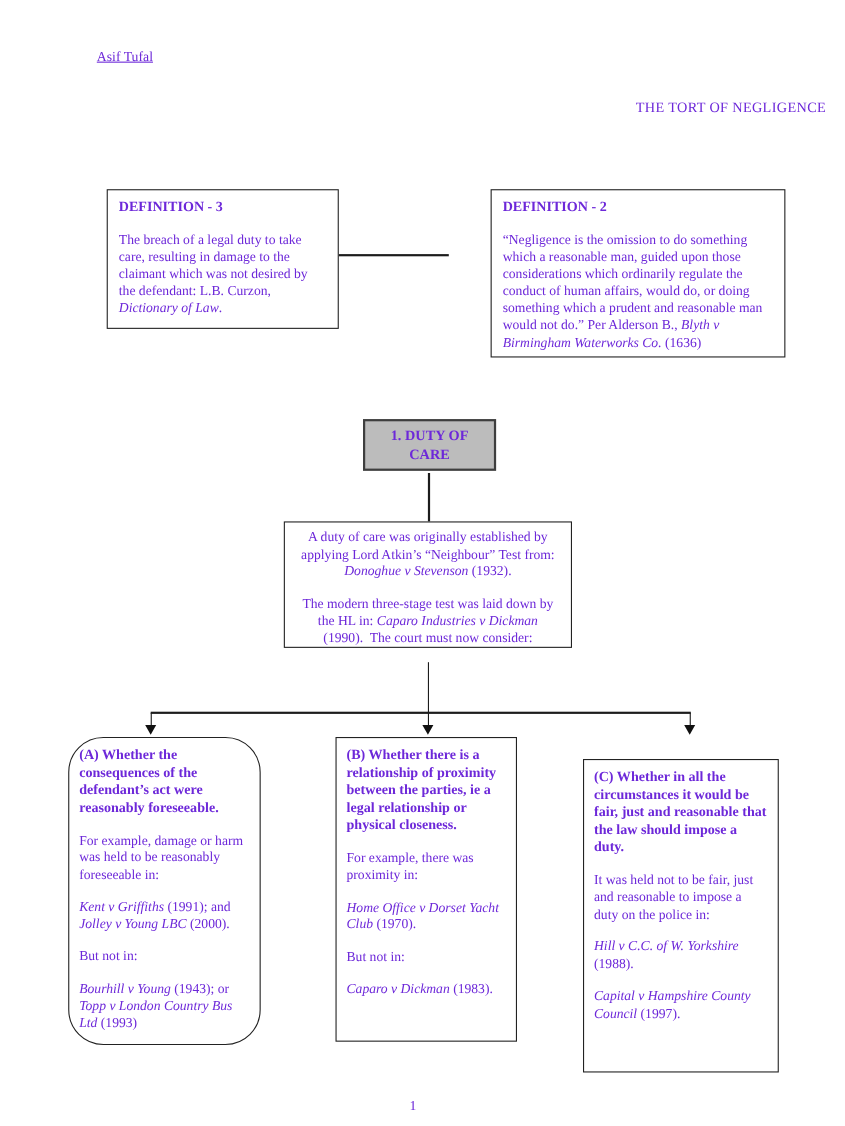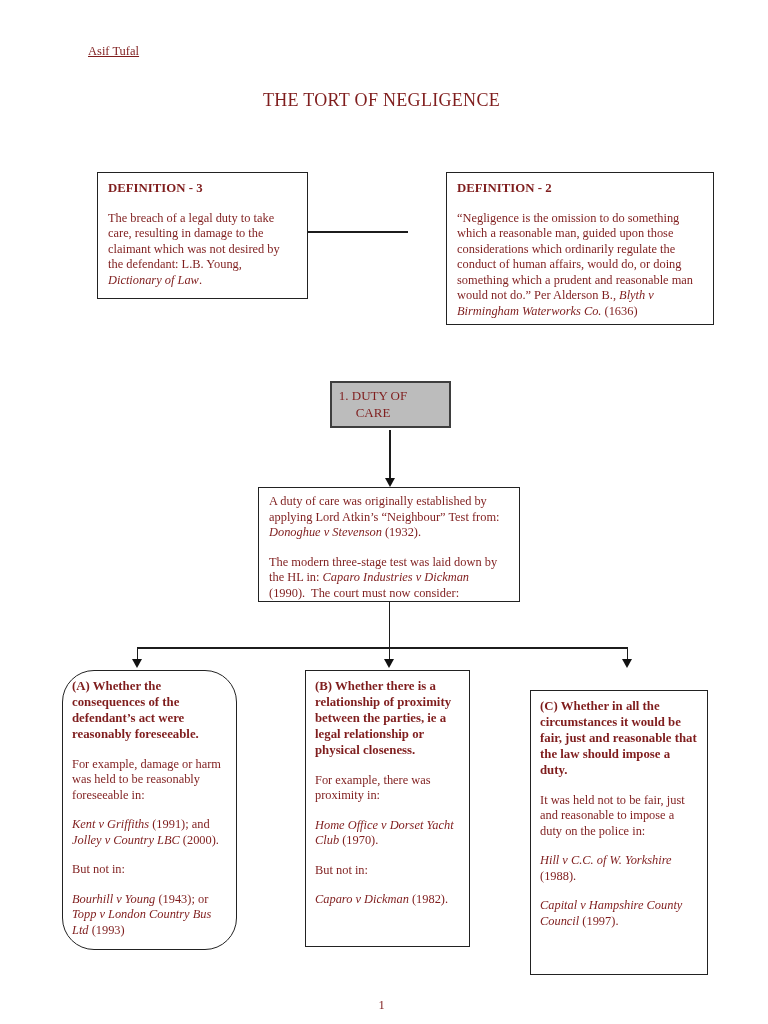--- a/index.html
+++ b/index.html
@@ -2,38 +2,37 @@
 <html><head>
 <meta charset="utf-8">
 <style>
   html, body { margin: 0; padding: 0; background: #ffffff; }
   .page {
     position: relative;
     width: 751px;
     height: 1024px;
     background: #ffffff;
     font-family: "Liberation Serif", serif;
-    color: #7f1d1d;
+    color: #6d28d9;
     overflow: hidden;
-    padding-left: 12px;
   }
   .author {
     position: absolute;
     left: 88px;
     top: 44px;
     font-size: 12.5px;
     text-decoration: underline;
   }
   .doc-title {
     position: absolute;
     left: 0;
     top: 90px;
     width: 100%;
-    text-align: center;
-    font-size: 18px;
+    text-align: right;
+    font-size: 13px;
     letter-spacing: 0.3px;
   }
   .box {
     position: absolute;
     box-sizing: border-box;
     border: 1.5px solid #222222;
     background: #ffffff;
     padding: 8px 10px;
     font-size: 12.4px;
     line-height: 1.25;
@@ -50,23 +49,23 @@
     position: absolute;
     left: 330px;
     top: 381px;
     width: 121px;
     height: 47px;
     box-sizing: border-box;
     background: #bcbcbc;
     border: 2px solid #3e3e3e;
     display: flex;
     align-items: center;
-    justify-content: flex-start;
+    justify-content: center;
     text-align: center;
-    font-weight: normal;
+    font-weight: bold;
     font-size: 13px;
     line-height: 1.3;
   }
   .duty-box span { display: inline-block; width: 82px; }
 
   .hline, .vline { position: absolute; background: #1c1c1c; }
   .arrow-head {
     position: absolute;
     width: 0; height: 0;
     border-left: 5.5px solid transparent;
@@ -87,41 +86,41 @@
 
 <div class="page">
 
   <div class="author">Asif Tufal</div>
 
   <div class="doc-title">THE TORT OF NEGLIGENCE</div>
 
   <div class="box" style="left:97px; top:172px; width:211px; height:127px;">
     <p class="bhead">DEFINITION - 3</p>
     <div>
-        <p class="para"><span>The breach of a legal duty to take care, resulting in damage to the claimant which was not desired by the defendant: L.B. Young, </span><i>Dictionary of Law</i><span>.</span></p>
+        <p class="para"><span>The breach of a legal duty to take care, resulting in damage to the claimant which was not desired by the defendant: L.B. Curzon, </span><i>Dictionary of Law</i><span>.</span></p>
       </div>
   </div>
 
   <div class="box" style="left:408px; top:172px; width:268px; height:153px;margin-left:38px;">
     <p class="bhead">DEFINITION - 2</p>
     <div>
         <p class="para"><span>“Negligence is the omission to do something which a reasonable man, guided upon those considerations which ordinarily regulate the conduct of human affairs, would do, or doing something which a prudent and reasonable man would not do.” Per Alderson B., </span><i>Blyth v Birmingham Waterworks Co.</i><span> (1636)</span></p>
       </div>
   </div>
 
   <div class="hline" style="left:308px; top:231px; width:100px; height:1.5px;"></div>
 
   <div class="duty-box">
     <span>1. DUTY OF CARE</span>
   </div>
 
   <div class="vline" style="left:389px; top:430px; width:1.5px; height:49px;"></div>
   <div class="arrow-head" style="left:384.5px; top:478px;"></div>
 
-  <div class="box" style="left:258px; top:487px; width:262px; height:115px; padding-top:6px;">
+  <div class="box" style="left:258px; top:474px; width:262px; height:115px; padding-top:6px;text-align:center;">
     <div>
         <p class="para"><span>A duty of care was originally established by applying Lord Atkin’s “Neighbour” Test from: </span><i>Donoghue v Stevenson</i><span> (1932).</span></p>
         <p class="para"><span>The modern three-stage test was laid down by the HL in: </span><i>Caparo Industries v Dickman</i><span> (1990).&nbsp; The court must now consider:</span></p>
       </div>
   </div>
 
   <div class="vline" style="left:388.5px; top:602px; width:1.5px; height:46px;"></div>
   <div class="hline" style="left:137px; top:647px; width:491px; height:1.5px;"></div>
 
   <div class="vline" style="left:136.5px; top:648px; width:1.5px; height:12px;"></div>
@@ -130,33 +129,33 @@
   <div class="vline" style="left:388.5px; top:648px; width:1.5px; height:12px;"></div>
   <div class="arrow-head" style="left:383.5px; top:659px;"></div>
 
   <div class="vline" style="left:626.5px; top:648px; width:1.5px; height:12px;"></div>
   <div class="arrow-head" style="left:621.5px; top:659px;"></div>
 
   <div class="box" style="left:62px; top:670px; width:175px; height:280px; padding:8px 9px;border-radius:32px;">
     <p class="bhead">(A) Whether the consequences of the defendant’s act were reasonably foreseeable.</p>
     <div>
         <p class="para"><span>For example, damage or harm was held to be reasonably foreseeable in:</span></p>
-        <p class="para"><i>Kent v Griffiths</i><span> (1991); and </span><i>Jolley v Country LBC</i><span> (2000).</span></p>
+        <p class="para"><i>Kent v Griffiths</i><span> (1991); and </span><i>Jolley v Young LBC</i><span> (2000).</span></p>
         <p class="para"><span>But not in:</span></p>
         <p class="para"><i>Bourhill v Young</i><span> (1943); or </span><i>Topp v London Country Bus Ltd</i><span> (1993)</span></p>
       </div>
   </div>
 
   <div class="box" style="left:305px; top:670px; width:165px; height:277px; padding:8px 9px;">
     <p class="bhead">(B) Whether there is a relationship of proximity between the parties, ie a legal relationship or physical closeness.</p>
     <div>
         <p class="para"><span>For example, there was proximity in:</span></p>
         <p class="para"><i>Home Office v Dorset Yacht Club</i><span> (1970).</span></p>
         <p class="para"><span>But not in:</span></p>
-        <p class="para"><i>Caparo v Dickman</i><span> (1982).</span></p>
+        <p class="para"><i>Caparo v Dickman</i><span> (1983).</span></p>
       </div>
   </div>
 
   <div class="box" style="left:530px; top:690px; width:178px; height:285px; padding:8px 9px;">
     <p class="bhead">(C) Whether in all the circumstances it would be fair, just and reasonable that the law should impose a duty.</p>
     <div>
         <p class="para"><span>It was held not to be fair, just and reasonable to impose a duty on the police in:</span></p>
         <p class="para"><i>Hill v C.C. of W. Yorkshire</i><span> (1988).</span></p>
         <p class="para"><i>Capital v Hampshire County Council</i><span> (1997).</span></p>
       </div>

